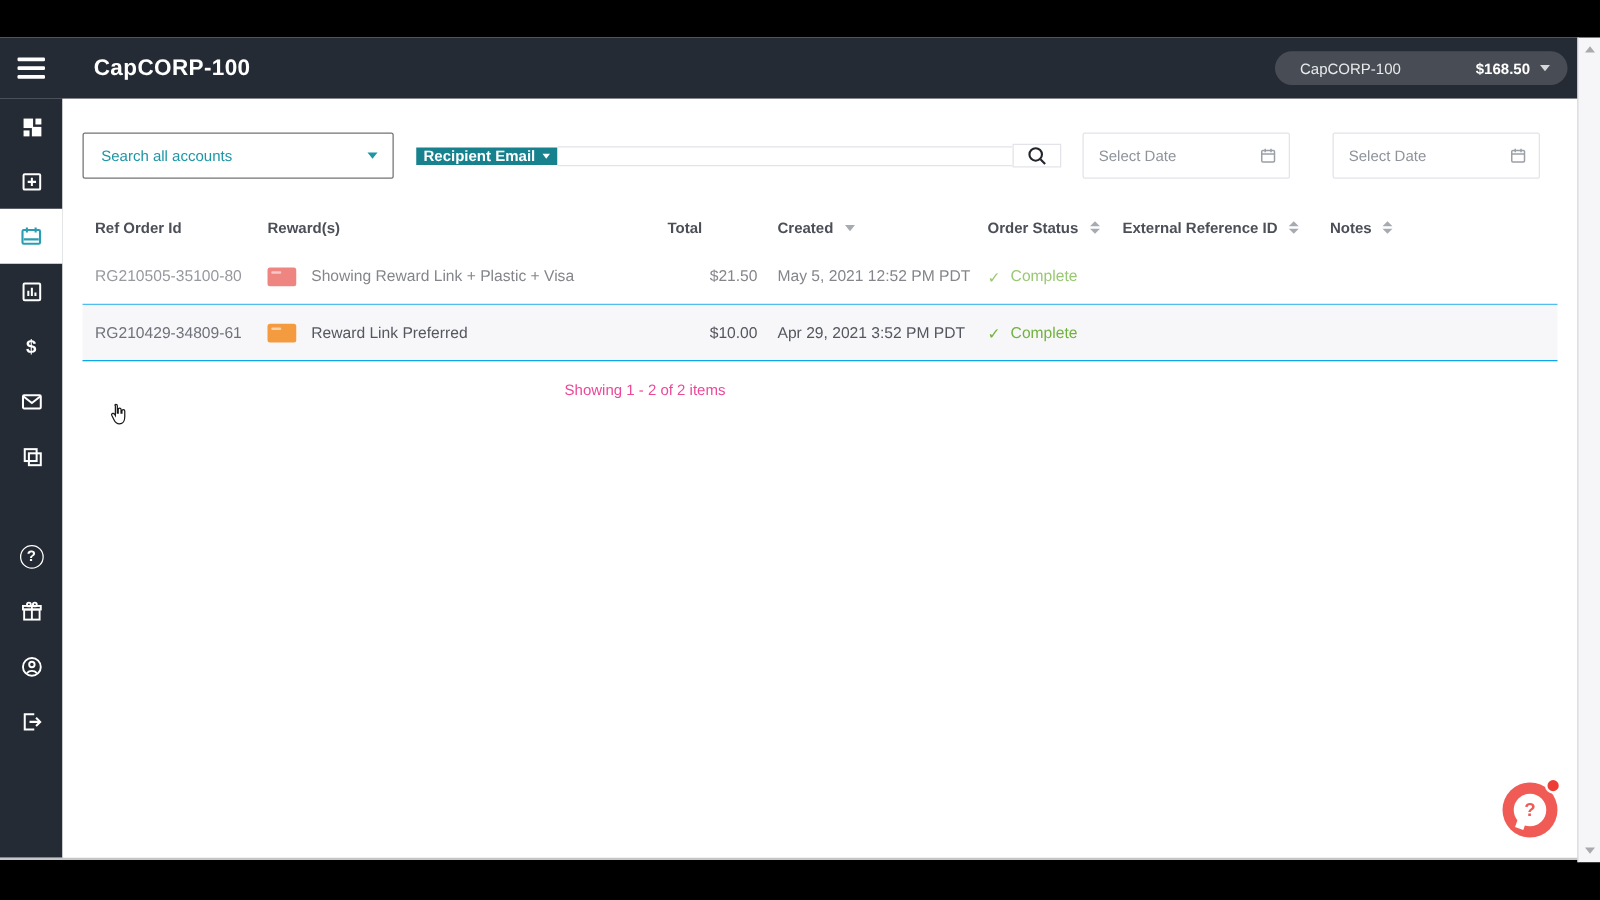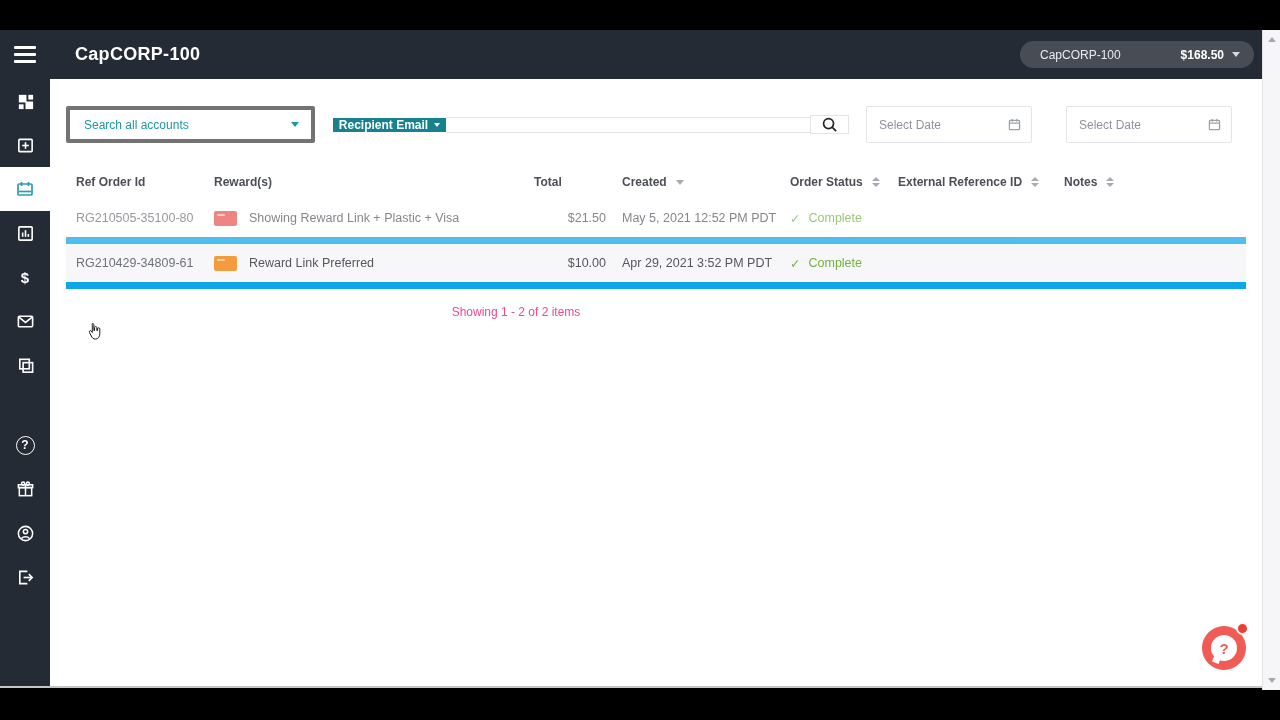--- a/index.html
+++ b/index.html
@@ -35,21 +35,21 @@
   .main { flex:1; background:#fff; display:flex; flex-direction:column; min-width:0; }
   .tabbar { height:46px; display:flex; border-bottom:1px solid #e7e9ee; flex:0 0 auto; background:#fff; }
   .tab { width:191px; margin-left:15px; display:flex; align-items:center; justify-content:center; font-size:15px; letter-spacing:2.5px; color:#bfc4cb; cursor:pointer; position:relative; }
   .tab.active { color:#3d434b; }
   .tab.active::after { content:""; position:absolute; left:0; right:0; bottom:-1px; height:4px; background:#1d96a5; }
 
   .content { flex:1; padding:0 16px 0 16px; position:relative; }
 
   
   .filters { margin-top:27px; display:flex; align-items:center; }
-  .acct-select { width:249px; height:37px; border:4px solid #737373; border-radius:2px; display:flex; align-items:center; padding:0 12px 0 14px; color:#1d96a5; font-size:12px; cursor:pointer; background:#fff; }
+  .acct-select { width:249px; height:37px; border:1px solid #737373; border-radius:2px; display:flex; align-items:center; padding:0 12px 0 14px; color:#1d96a5; font-size:12px; cursor:pointer; background:#fff; }
   .acct-select .caret { margin-left:auto; width:0; height:0; border-left:4px solid transparent; border-right:4px solid transparent; border-top:5px solid #1d96a5; }
   .search-group { display:flex; margin-left:18px; height:37px;align-items:center; }
   .search-type-btn { width:113px; background:#17818e; color:#fff; font-size:12px; font-weight:bold; border:none; display:flex; align-items:center; justify-content:center; gap:6px; cursor:pointer; }
   .search-type-btn .caret { width:0; height:0; border-left:3.5px solid transparent; border-right:3.5px solid transparent; border-top:4.5px solid #fff; }
   .search-input { width:364px; border:1px solid #e2e4e9; border-left:none; border-right:none; padding:0 10px; font-size:12px; color:#3d434b; outline:none; font-family:"Liberation Sans", sans-serif; }
   .search-btn { width:39px; border:1px solid #e2e4e9; background:#fff; display:flex; align-items:center; justify-content:center; cursor:pointer; }
   .date-field { width:166px; height:37px; border:1px solid #e2e4e9; border-radius:2px; display:flex; align-items:center; padding:0 10px 0 12px; margin-left:17px; background:#fff; cursor:pointer; }
   .date-field:last-child { margin-left:34px; }
   .date-field input { border:none; outline:none; flex:1; font-size:12px; color:#404040; font-family:"Liberation Sans", sans-serif; min-width:0; }
   .date-field input::placeholder { color:#8f939b; }
@@ -60,21 +60,21 @@
   .t-head { margin-top:22px; height:34px; font-size:12px; font-weight:bold; color:#4c4f57; }
   .t-head .cell { display:flex; align-items:center; padding-left:10px; }
   .t-head .cell.total-h { padding-left:66px; }
   .t-head .cell.created-h { padding-left:8px; }
   .sort-single { margin-left:9px; width:0; height:0; border-left:4px solid transparent; border-right:4px solid transparent; border-top:5px solid #a6aab1; cursor:pointer; }
   .sort-both { margin-left:9px; display:flex; flex-direction:column; gap:2px; cursor:pointer; }
   .sort-both i { display:block; width:0; height:0; border-left:4px solid transparent; border-right:4px solid transparent; }
   .sort-both .up { border-bottom:4px solid #a6aab1; }
   .sort-both .dn { border-top:4px solid #a6aab1; }
 
-  .t-row { height:45px; font-size:12.5px; color:#54575e; border-bottom:7px solid #0ea5e9; cursor:pointer; }
+  .t-row { height:45px; font-size:12.5px; color:#54575e; border-bottom:1px solid #0ea5e9; cursor:pointer; }
   .t-row.alt { background:#f7f7fa; }
   .t-row.faded { opacity:.72; }
   .t-row .cell { padding-left:10px; display:flex; align-items:center; }
   .t-row .cell.total-c { justify-content:flex-end; padding-right:8px; }
   .t-row .cell.created-c { padding-left:8px; }
   .ref-id { color:#6f727a; }
   .reward-card { width:23px; height:15px; border-radius:2px; margin-right:12px; flex:0 0 auto; position:relative; }
   .reward-card::after { content:""; position:absolute; left:3px; top:3px; width:8px; height:2px; background:rgba(255,255,255,.55); border-radius:1px; }
   .status { color:#72b23e; display:flex; align-items:center; gap:8px; }
 

